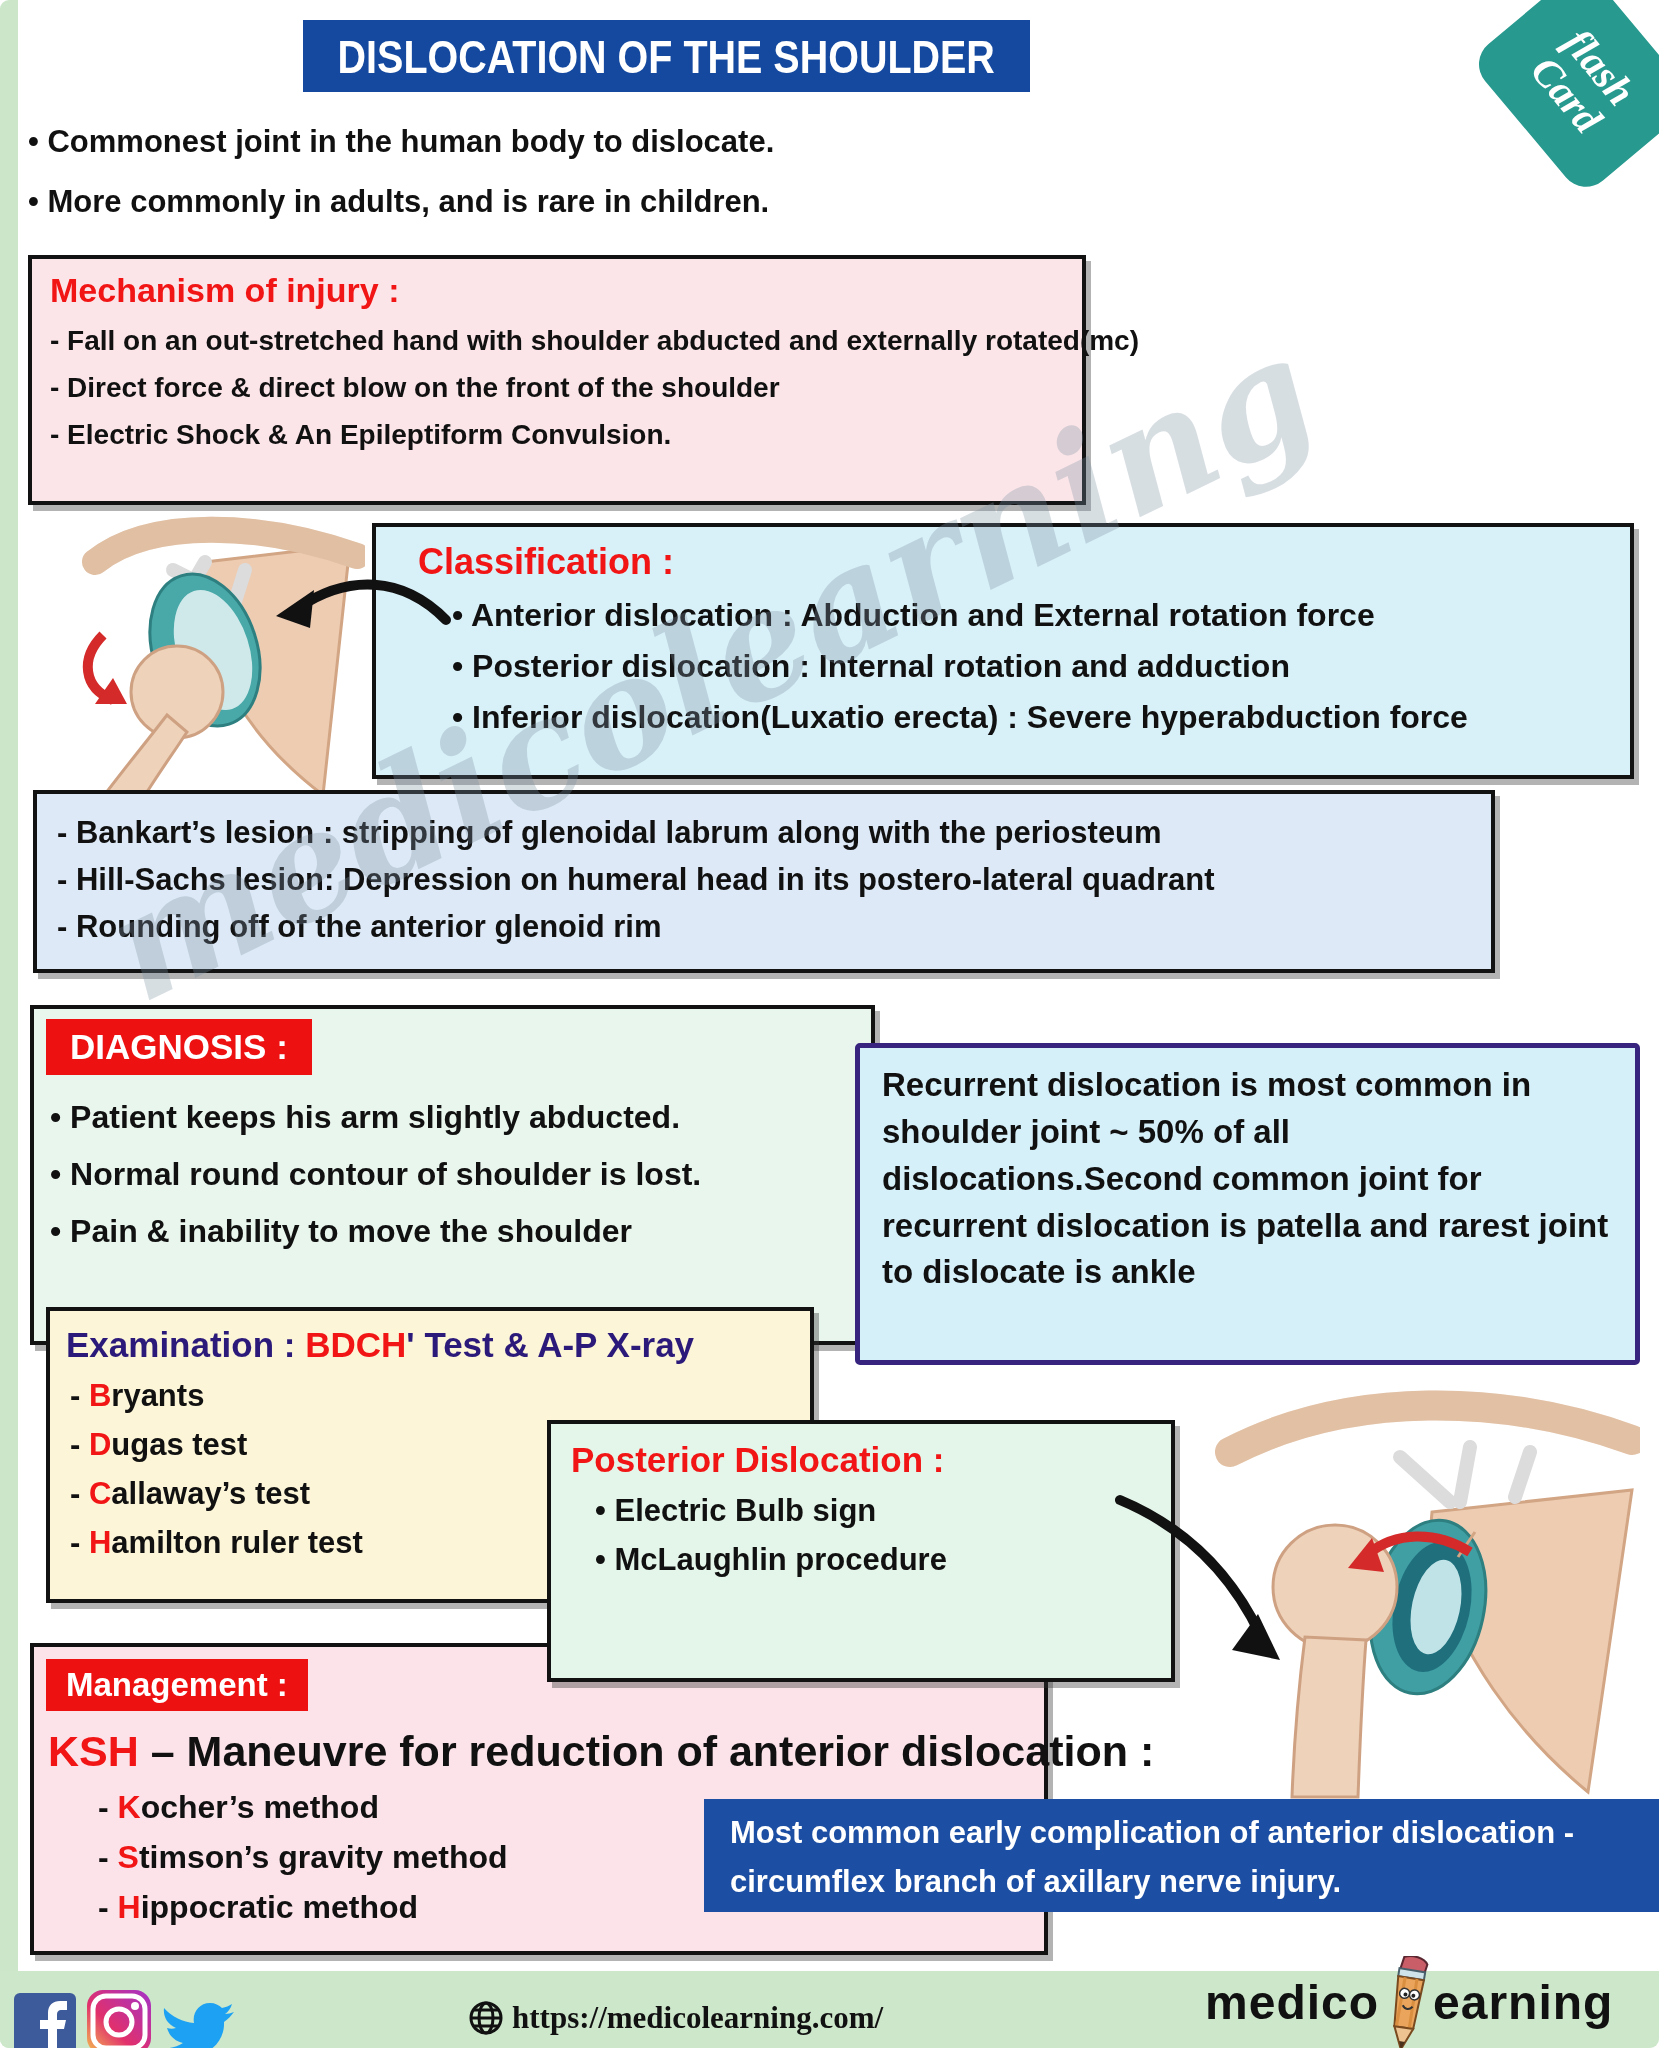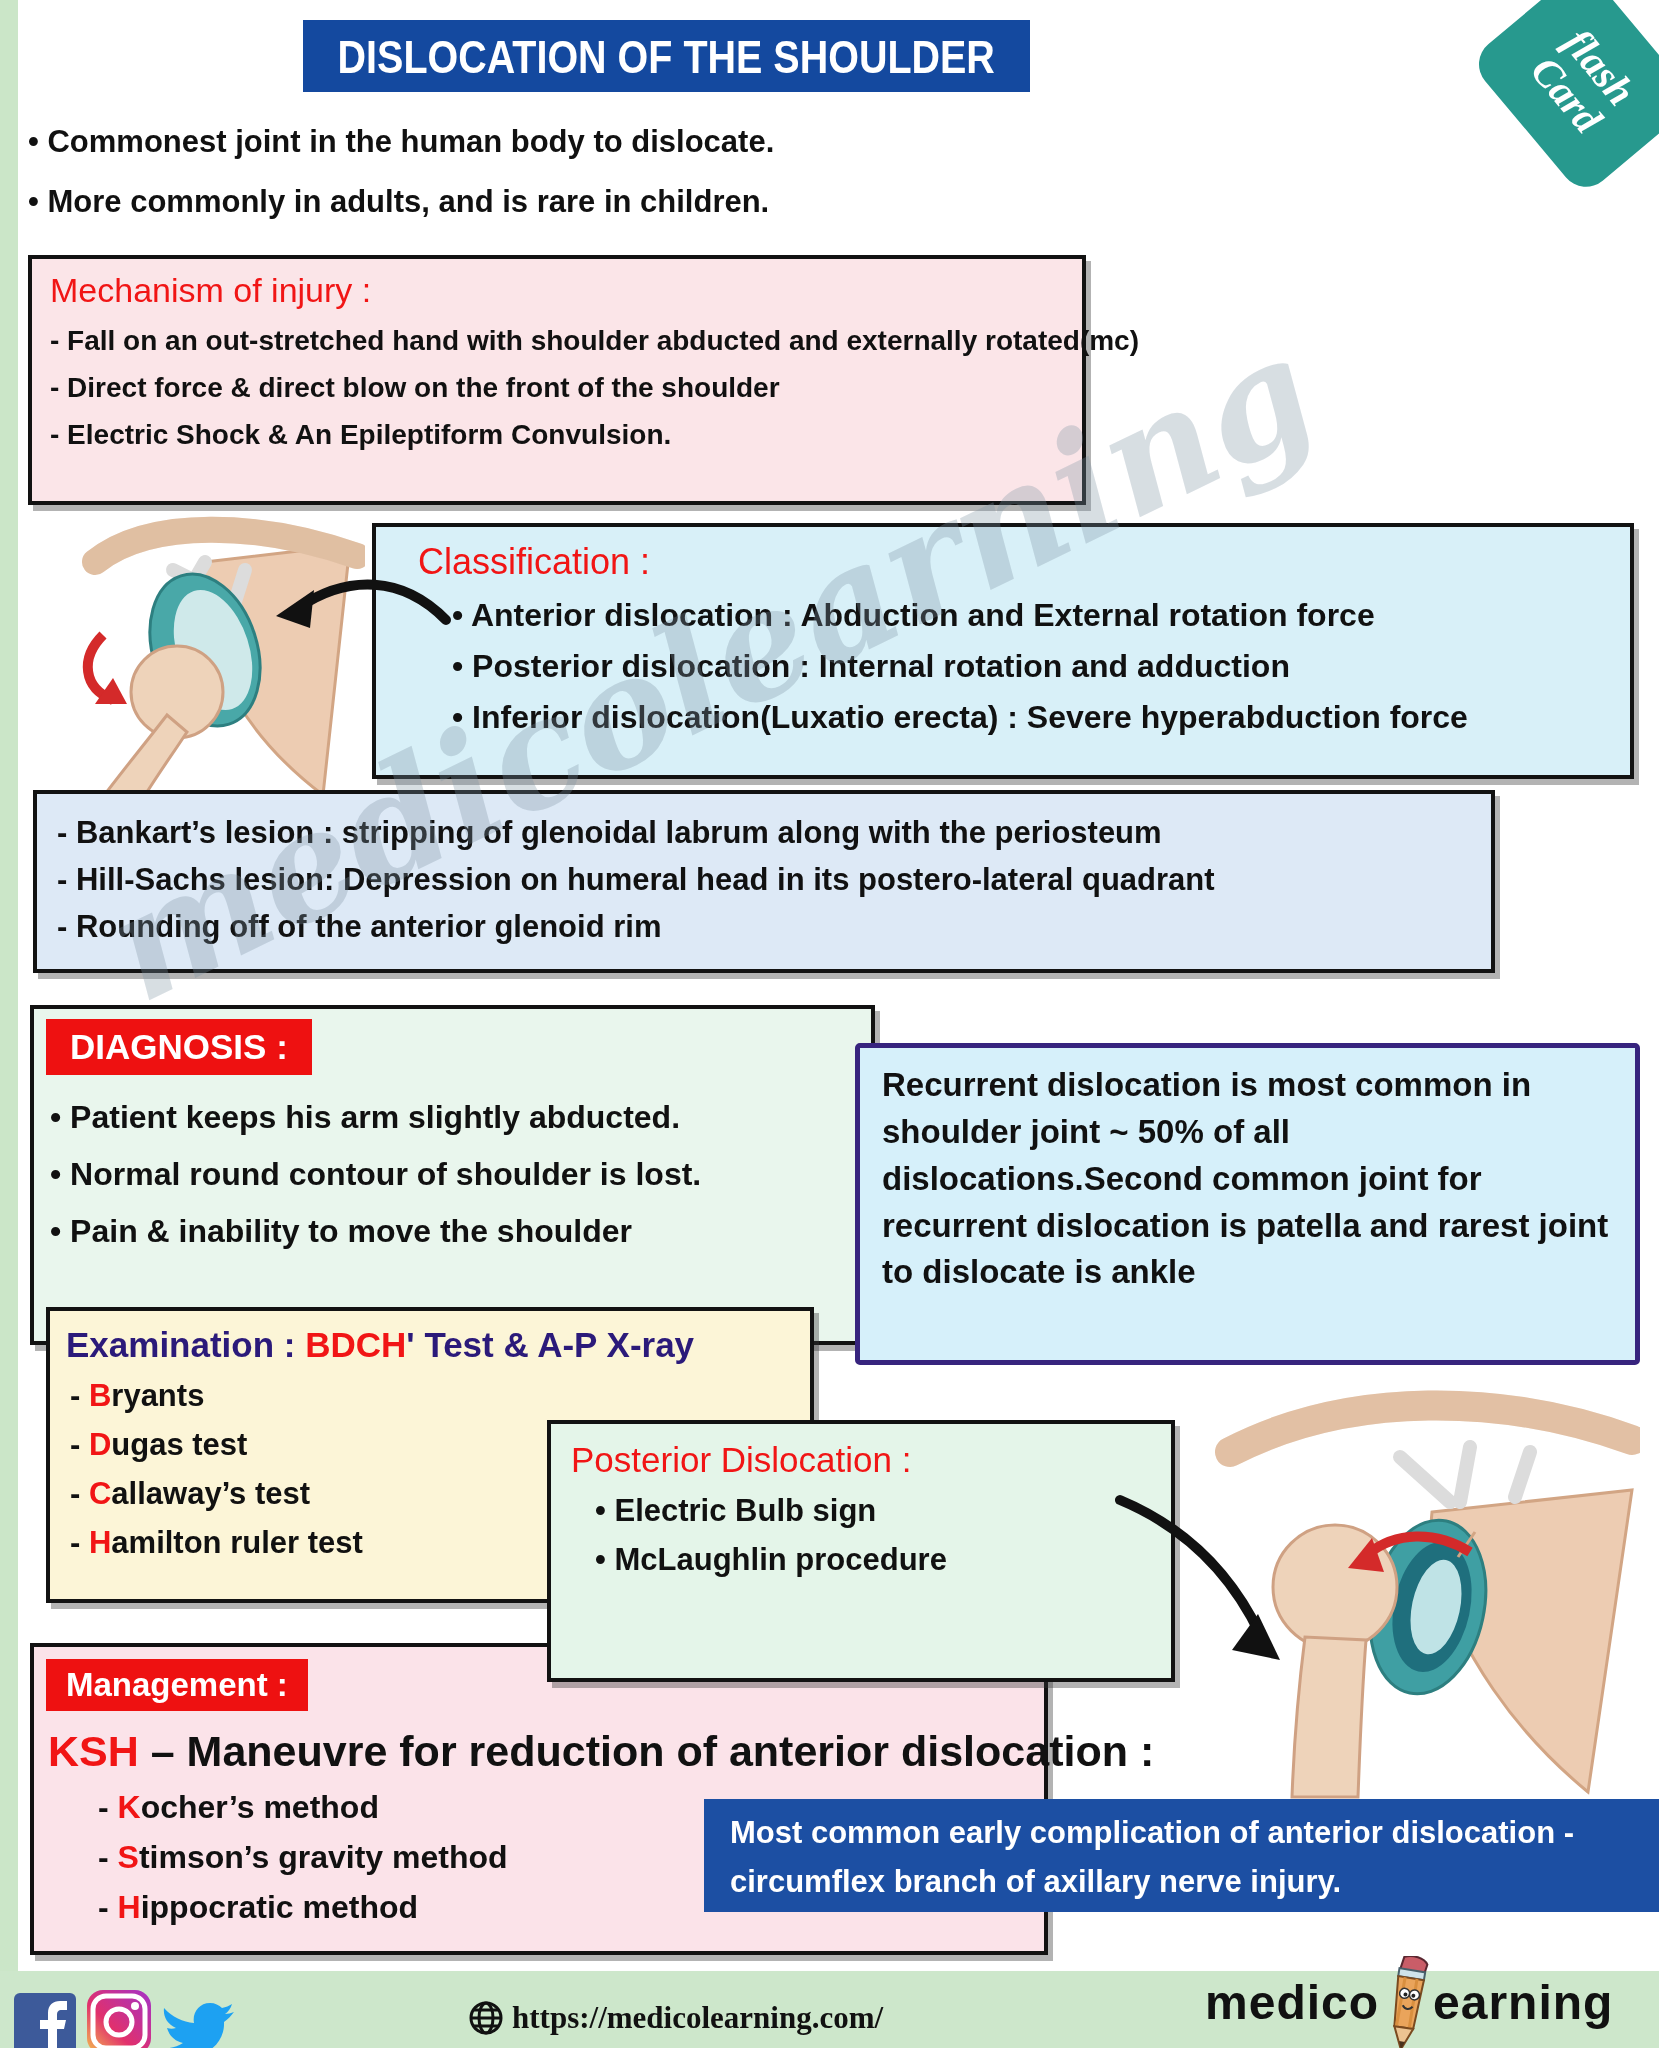--- a/index.html
+++ b/index.html
@@ -1,17 +1,17 @@
 <!DOCTYPE html>
 <html><head>
 <meta charset="utf-8">
 <style>
   html,body{margin:0;padding:0;background:#ffffff;}
   #page{position:relative;width:1659px;height:2048px;background:#ffffff;overflow:hidden;
-        font-family:"Liberation Sans",sans-serif;color:#111;}
+        font-family:"Liberation Sans",sans-serif;color:#111;border-radius:9px;}
   .abs{position:absolute;}
 
   
   .green-strip{left:0;top:0;width:18px;height:2048px;background:#cbe6c8;z-index:0;}
   .footer-band{left:0;top:1971px;width:1659px;height:77px;background:#cde7cb;z-index:2;}
 
   
   .banner{left:303px;top:20px;width:727px;height:72px;background:#14499f;z-index:3;
           display:flex;align-items:center;justify-content:center;}
   .banner span{color:#fff;font-size:47px;font-weight:800;letter-spacing:0px;white-space:nowrap;
@@ -20,21 +20,21 @@
   
   .flash-badge{left:1494px;top:6px;width:178px;height:150px;background:#27998e;border-radius:26px;
                transform:rotate(50deg);z-index:9;display:flex;flex-direction:column;align-items:center;
                justify-content:center;color:#fff;font-family:"Liberation Serif",serif;
                font-style:italic;font-weight:700;font-size:41px;line-height:1.04;}
 
   .intro{left:28px;font-size:31px;font-weight:700;z-index:3;white-space:nowrap;}
   .intro1{top:124px;} .intro2{top:184px;}
 
   .box{border:4px solid #121212;box-shadow:5px 6px 0 rgba(55,55,55,.38);z-index:3;box-sizing:border-box;}
-  .red-title{color:#f11515;font-weight:400;}
+  .red-title{color:#f11515;font-weight:700;}
   .red{color:#f11515;}
 
   
   .mech{left:28px;top:255px;width:1058px;height:250px;background:#fbe5e8;padding:8px 14px;}
   .mech .red-title{font-size:34px;margin:4px 0 10px 4px;}
   .mech .item{font-size:28px;font-weight:700;margin:15px 0 0 4px;white-space:nowrap;}
 
   
   .shoulder-left{left:55px;top:500px;width:310px;height:315px;z-index:1;}
   .shoulder-right{left:1170px;top:1372px;width:470px;height:428px;z-index:1;}

